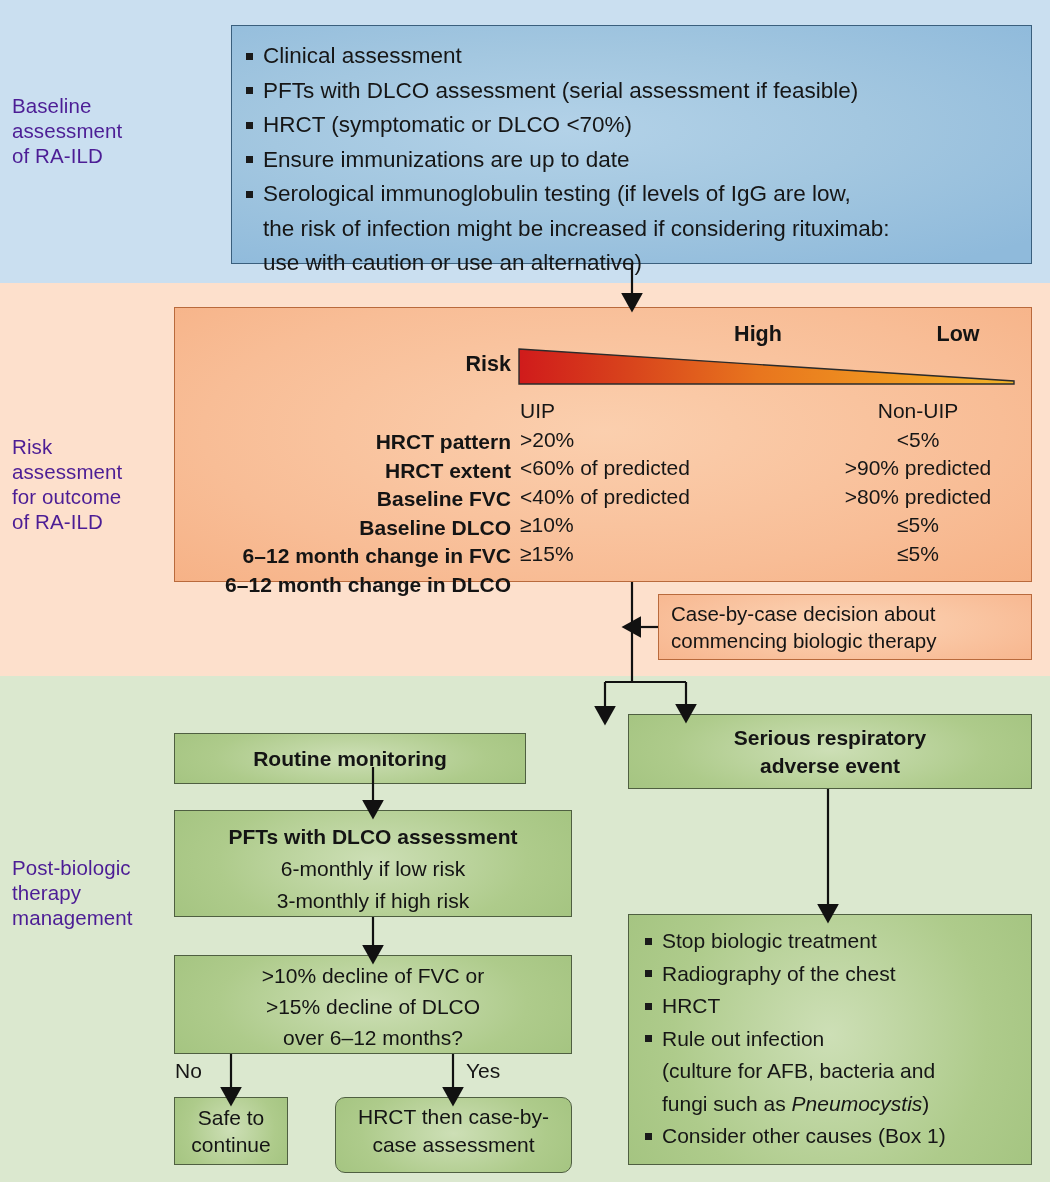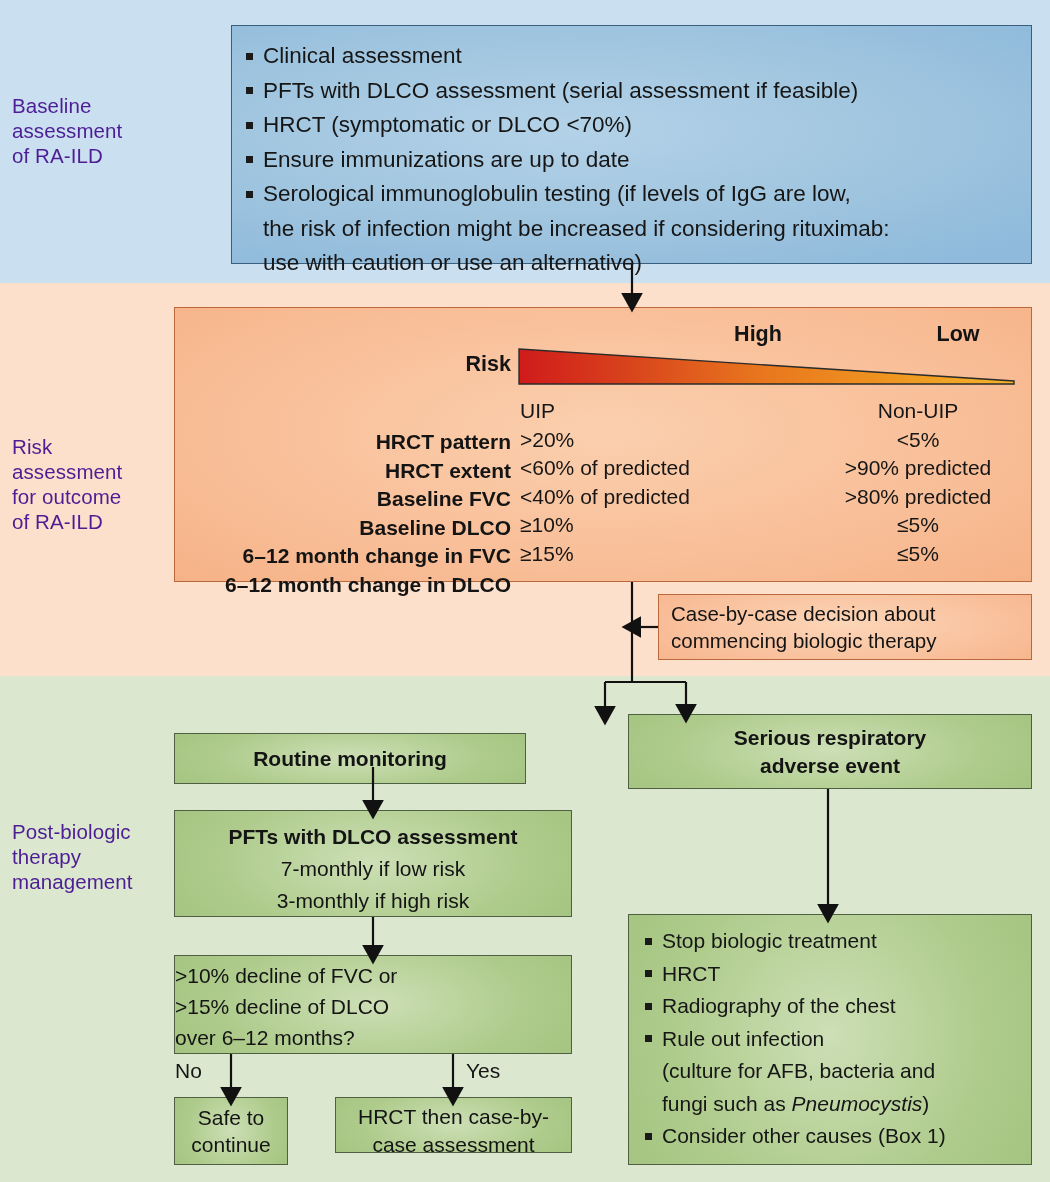--- a/index.html
+++ b/index.html
@@ -31,21 +31,21 @@
   .section-label {
     position: absolute;
     font-size: 20.5px;
     line-height: 25px;
     color: #4c1d95;
     white-space: pre-line;
     letter-spacing: .1px;
   }
   #label-baseline { left: 12px; top: 93px; }
   #label-risk     { left: 12px; top: 434px; }
-  #label-post     { left: 12px; top: 819px; }
+  #label-post     { left: 12px; top: 855px; }
 
   
   .box {
     position: absolute;
     box-sizing: border-box;
     border: 1.4px solid #4b4b4b;
     color: #141414;
   }
   .box-blue {
     border-color: #3a5f7d;
@@ -244,44 +244,45 @@
   }
   #box-pfts .t2 {
     font-size: 21px;
     line-height: 32px;
   }
   #box-decline {
     left: 174px;
     top: 955px;
     width: 398px;
     height: 99px;
-    text-align: left;
+    text-align: center;
     padding-top: 4px;
     font-size: 21px;
     line-height: 31px;
   }
   #box-safe {
     left: 174px;
     top: 1097px;
     width: 114px;
     height: 68px;
     text-align: center;
     font-size: 21px;
     line-height: 27px;
     padding-top: 6px;
   }
   #box-hrct-case {
     left: 335px;
     top: 1097px;
     width: 237px;
-    height: 56px;
+    height: 76px;
     text-align: center;
     font-size: 21px;
     line-height: 28px;
     padding-top: 5px;
+    border-radius: 10px;
   }
   #box-adverse {
     left: 628px;
     top: 914px;
     width: 404px;
     height: 251px;
     padding: 10px 8px 0 14px;
   }
   #box-adverse ul.bullets li {
     font-size: 21px;
@@ -419,21 +420,21 @@
 
   <div class="box box-green" id="box-serious">
     <span>
       <span>Serious respiratory</span><br>
       <span>adverse event</span>
     </span>
   </div>
 
   <div class="box box-green" id="box-pfts">
     <div class="t1">PFTs with DLCO assessment</div>
-    <div class="t2">7-monthly if low risk</div>
+    <div class="t2">6-monthly if low risk</div>
     <div class="t2">3-monthly if high risk</div>
   </div>
 
   <div class="box box-green" id="box-decline">
     <div>&gt;10% decline of FVC or</div>
     <div>&gt;15% decline of DLCO</div>
     <div>over 6–12 months?</div>
   </div>
 
   <div class="branch-label" id="label-no">No</div>
@@ -448,24 +449,24 @@
     <div>HRCT then case-by-</div>
     <div>case assessment</div>
   </div>
 
   <div class="box box-green" id="box-adverse">
     <ul class="bullets">
       <li>
         <span>Stop biologic treatment</span>
       </li>
       <li>
+        <span>Radiography of the chest</span>
+      </li>
+      <li>
         <span>HRCT</span>
-      </li>
-      <li>
-        <span>Radiography of the chest</span>
       </li>
       <li>
         <span>Rule out infection</span>
         <span class="cont">(culture for AFB, bacteria and</span>
         <span class="cont"><span>fungi such as </span><span class="ital">Pneumocystis</span><span>)</span></span>
       </li>
       <li>
         <span>Consider other causes (Box 1)</span>
       </li>
     </ul>

